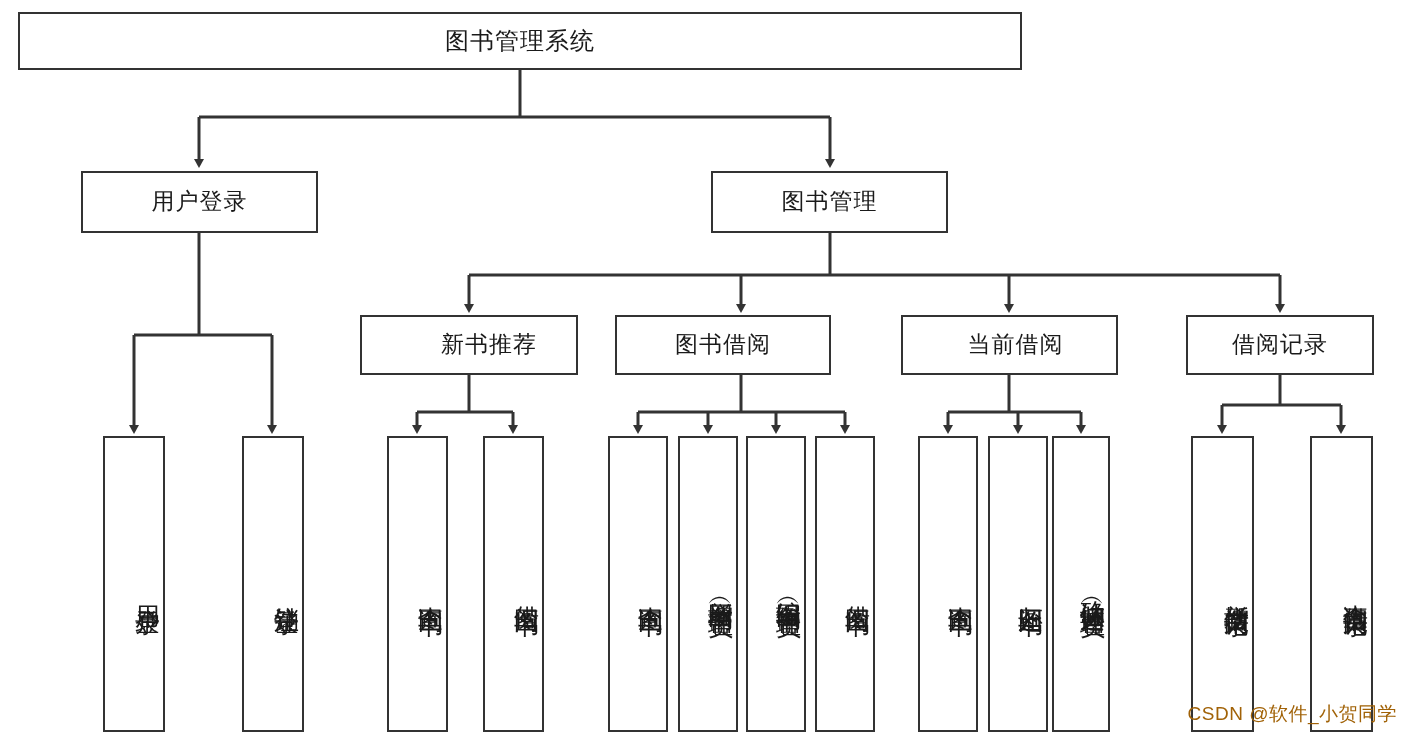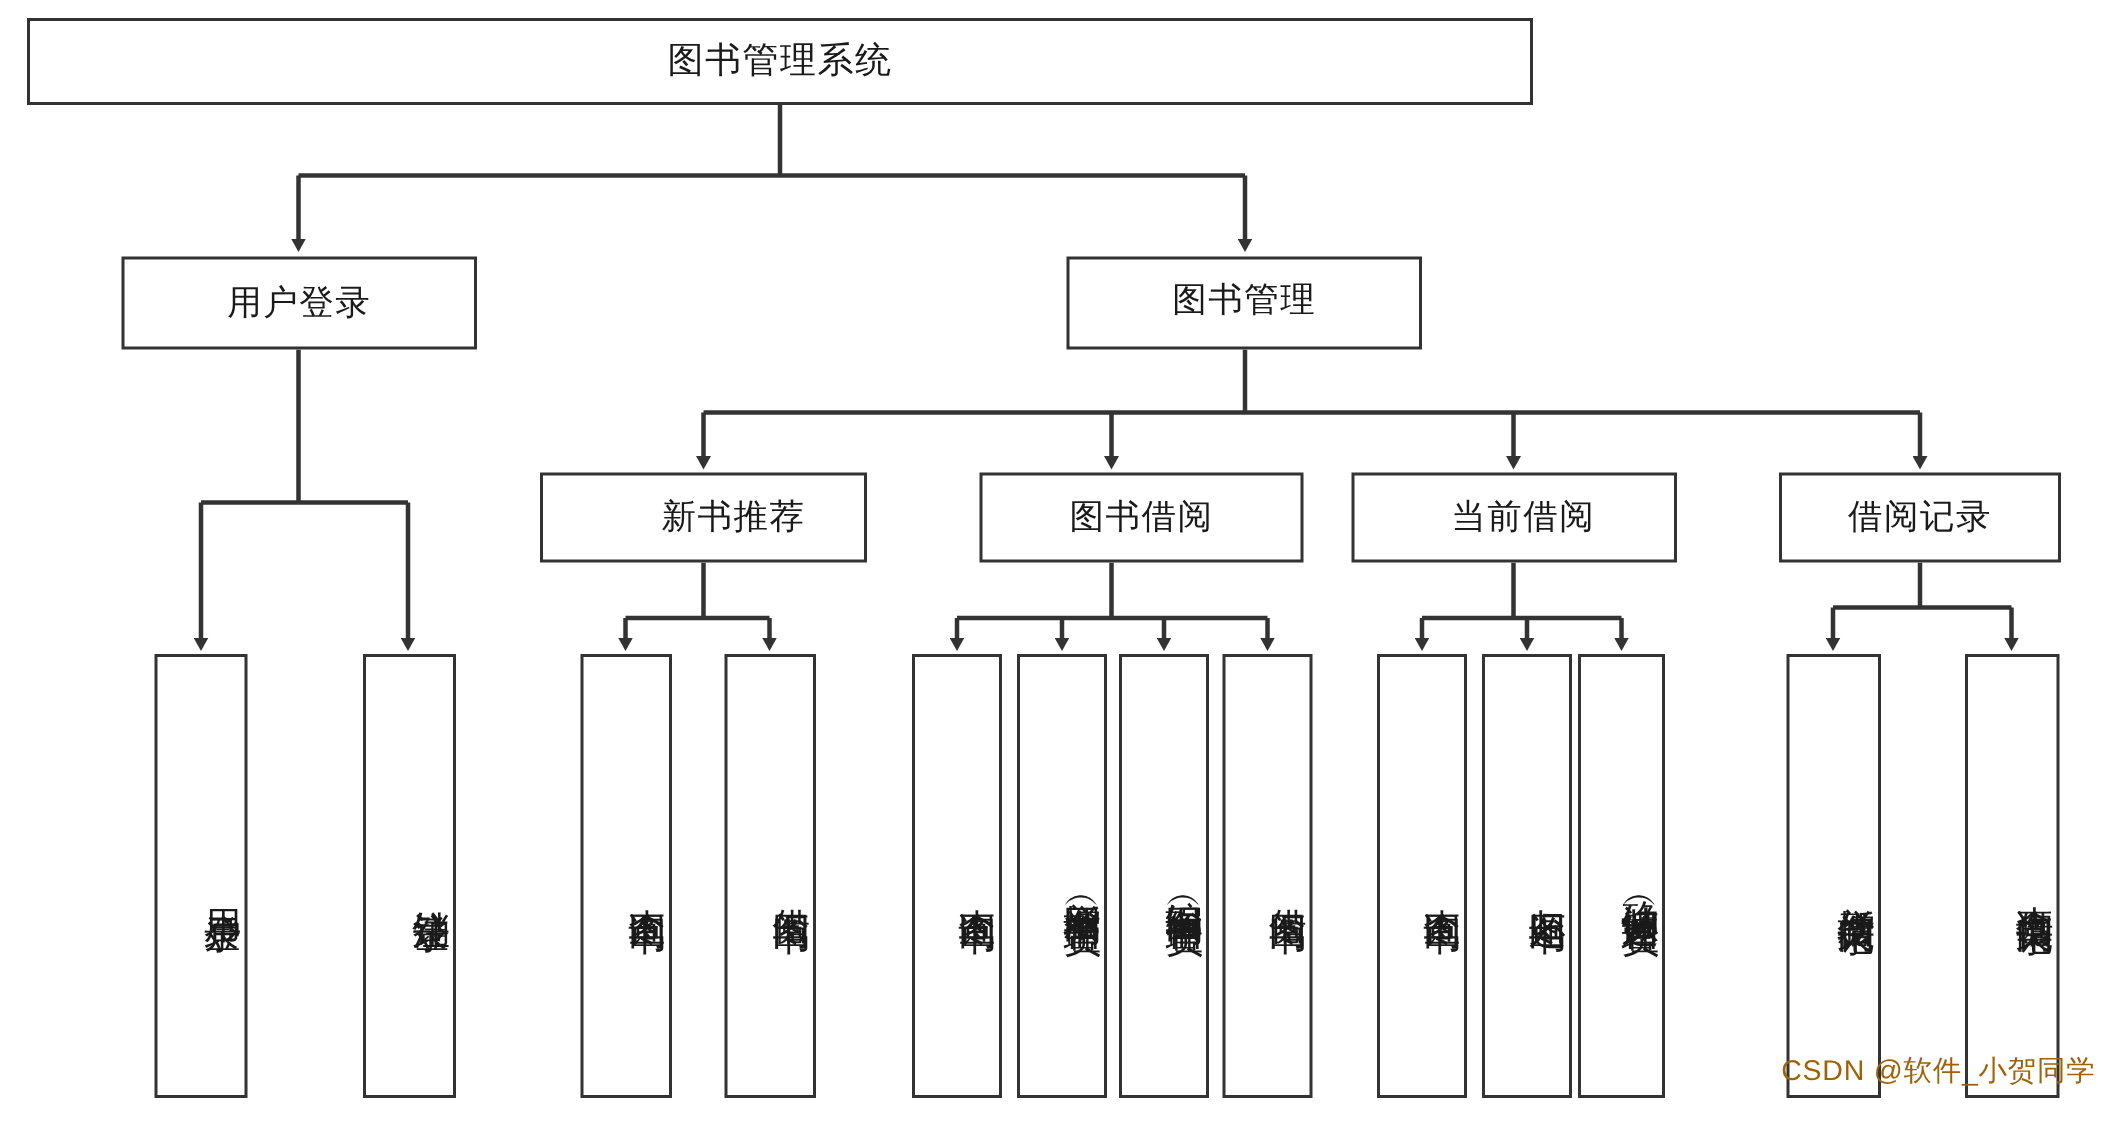--- a/index.html
+++ b/index.html
@@ -120,28 +120,28 @@
     </g>
   </svg>
 
   <div class="node horiz root" style="left:18px; top:12px; width:1004px; height:58px;">
     <span>图书管理系统</span>
   </div>
 
   <div class="node horiz" style="left:81px; top:171px; width:237px; height:62px;">
     <span>用户登录</span>
   </div>
-  <div class="node horiz" style="left:711px; top:171px; width:237px; height:62px;font-family:Liberation Mono, monospace;">
+  <div class="node horiz" style="left:711px; top:171px; width:237px; height:62px;">
     <span>图书管理</span>
   </div>
 
   <div class="node horiz" style="left:360px; top:315px; width:218px; height:60px;padding-left:40px;">
     <span>新书推荐</span>
   </div>
-  <div class="node horiz" style="left:653px; top:315px; width:216px; height:60px;">
+  <div class="node horiz" style="left:615px; top:315px; width:216px; height:60px;">
     <span>图书借阅</span>
   </div>
   <div class="node horiz" style="left:901px; top:315px; width:217px; height:60px;padding-left:12px;">
     <span>当前借阅</span>
   </div>
   <div class="node horiz" style="left:1170px; top:315px; width:188px; height:60px;margin-left:16px;">
     <span>借阅记录</span>
   </div>
 
   <div class="node vert" style="left:103px; top:436px; width:62px; height:296px;">

